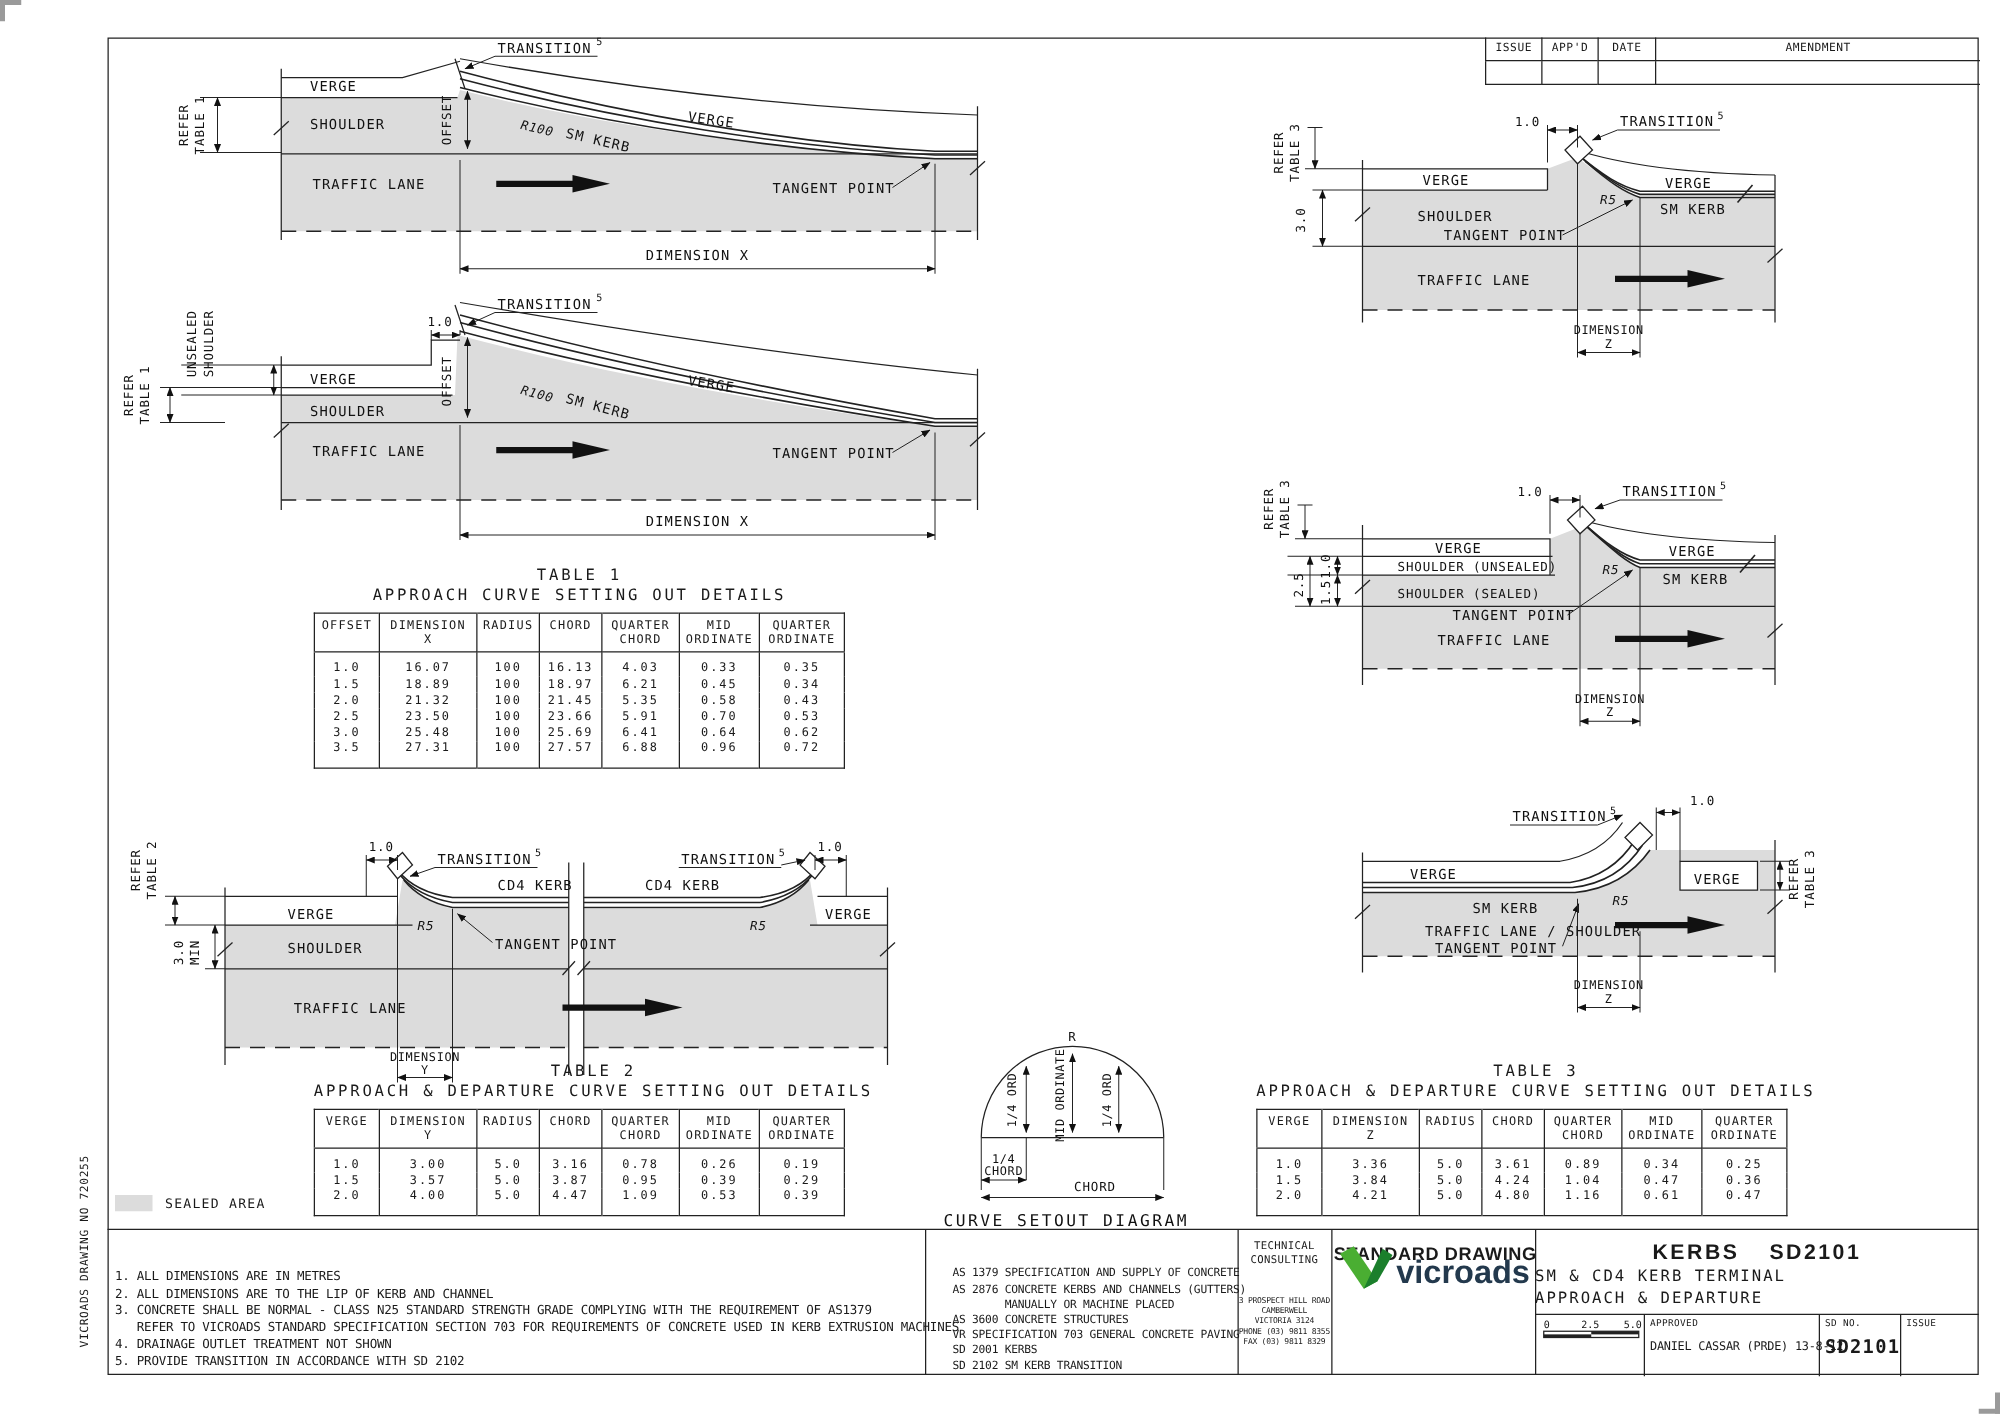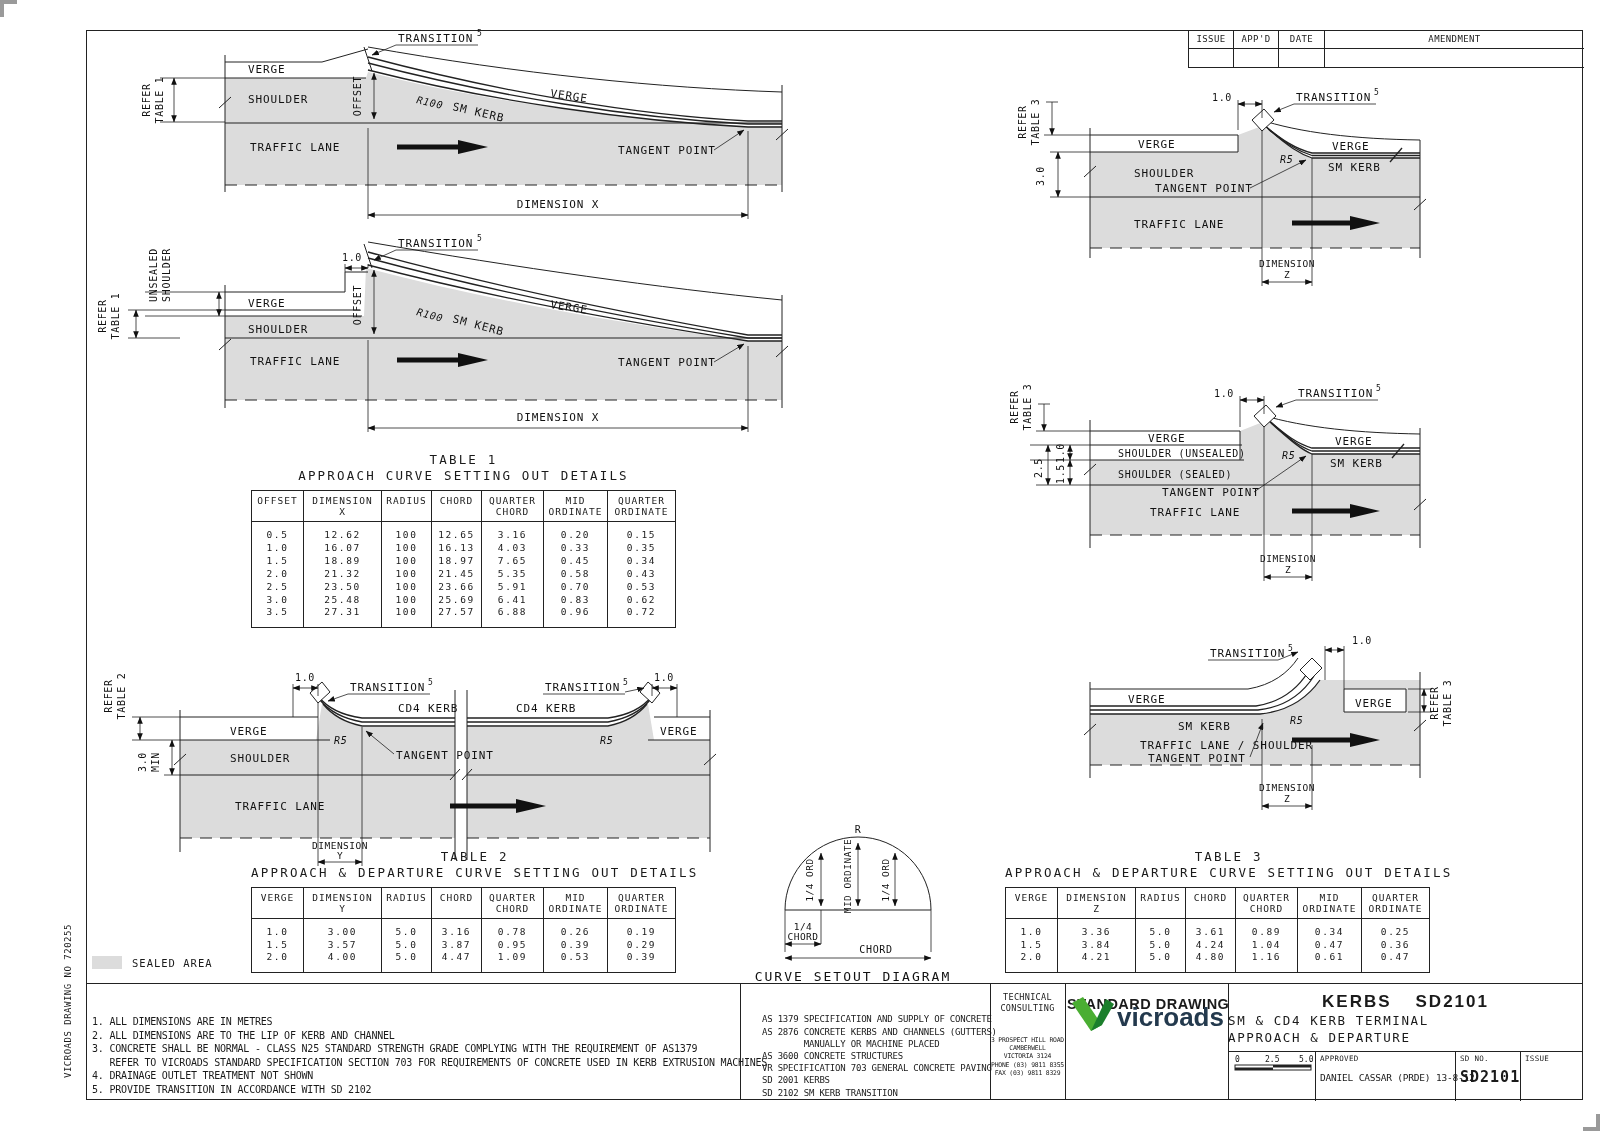--- a/index.html
+++ b/index.html
@@ -543,43 +543,34 @@
           <th>QUARTER
 CHORD</th>
           <th>MID
 ORDINATE</th>
           <th>QUARTER
 ORDINATE</th>
         </tr>
       </thead>
       <tbody>
         <tr>
-          <td>0.5</td>
-          <td>12.62</td>
-          <td>100</td>
-          <td>12.65</td>
-          <td>3.16</td>
-          <td>0.20</td>
-          <td>0.15</td>
-        </tr>
-        <tr>
           <td>1.0</td>
           <td>16.07</td>
           <td>100</td>
           <td>16.13</td>
           <td>4.03</td>
           <td>0.33</td>
           <td>0.35</td>
         </tr>
         <tr>
           <td>1.5</td>
           <td>18.89</td>
           <td>100</td>
           <td>18.97</td>
-          <td>7.65</td>
+          <td>6.21</td>
           <td>0.45</td>
           <td>0.34</td>
         </tr>
         <tr>
           <td>2.0</td>
           <td>21.32</td>
           <td>100</td>
           <td>21.45</td>
           <td>5.35</td>
           <td>0.58</td>
@@ -593,21 +584,21 @@
           <td>5.91</td>
           <td>0.70</td>
           <td>0.53</td>
         </tr>
         <tr>
           <td>3.0</td>
           <td>25.48</td>
           <td>100</td>
           <td>25.69</td>
           <td>6.41</td>
-          <td>0.83</td>
+          <td>0.64</td>
           <td>0.62</td>
         </tr>
         <tr>
           <td>3.5</td>
           <td>27.31</td>
           <td>100</td>
           <td>27.57</td>
           <td>6.88</td>
           <td>0.96</td>
           <td>0.72</td>

